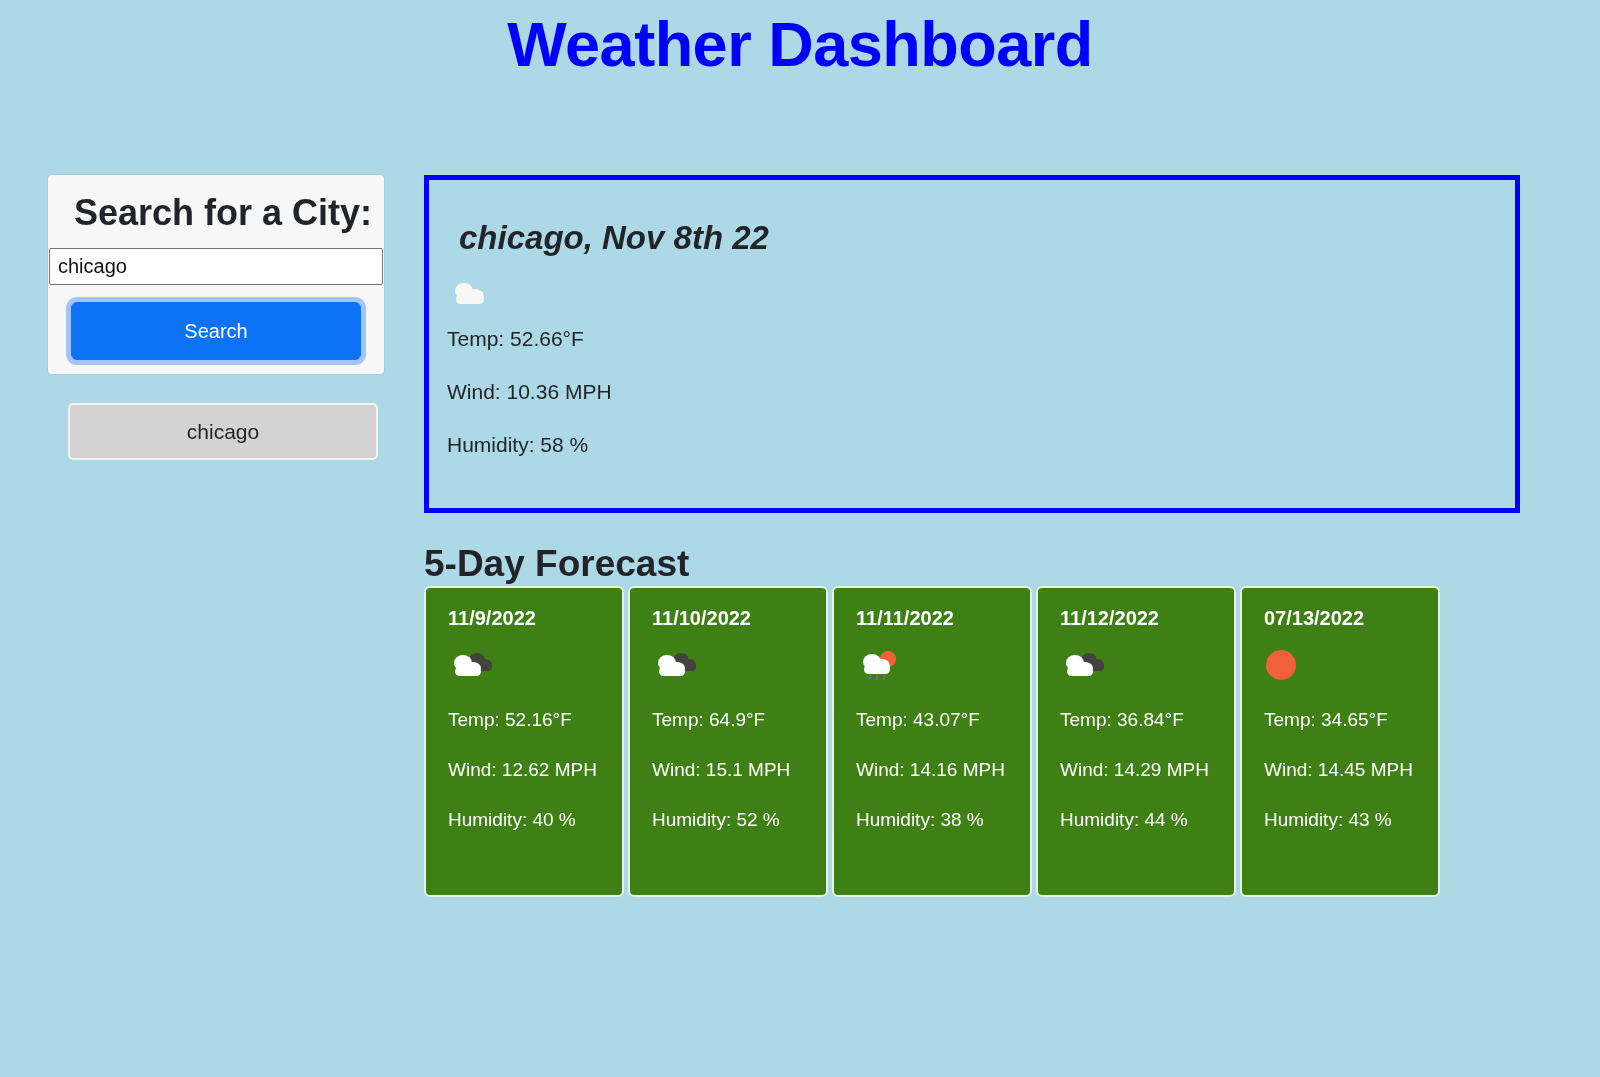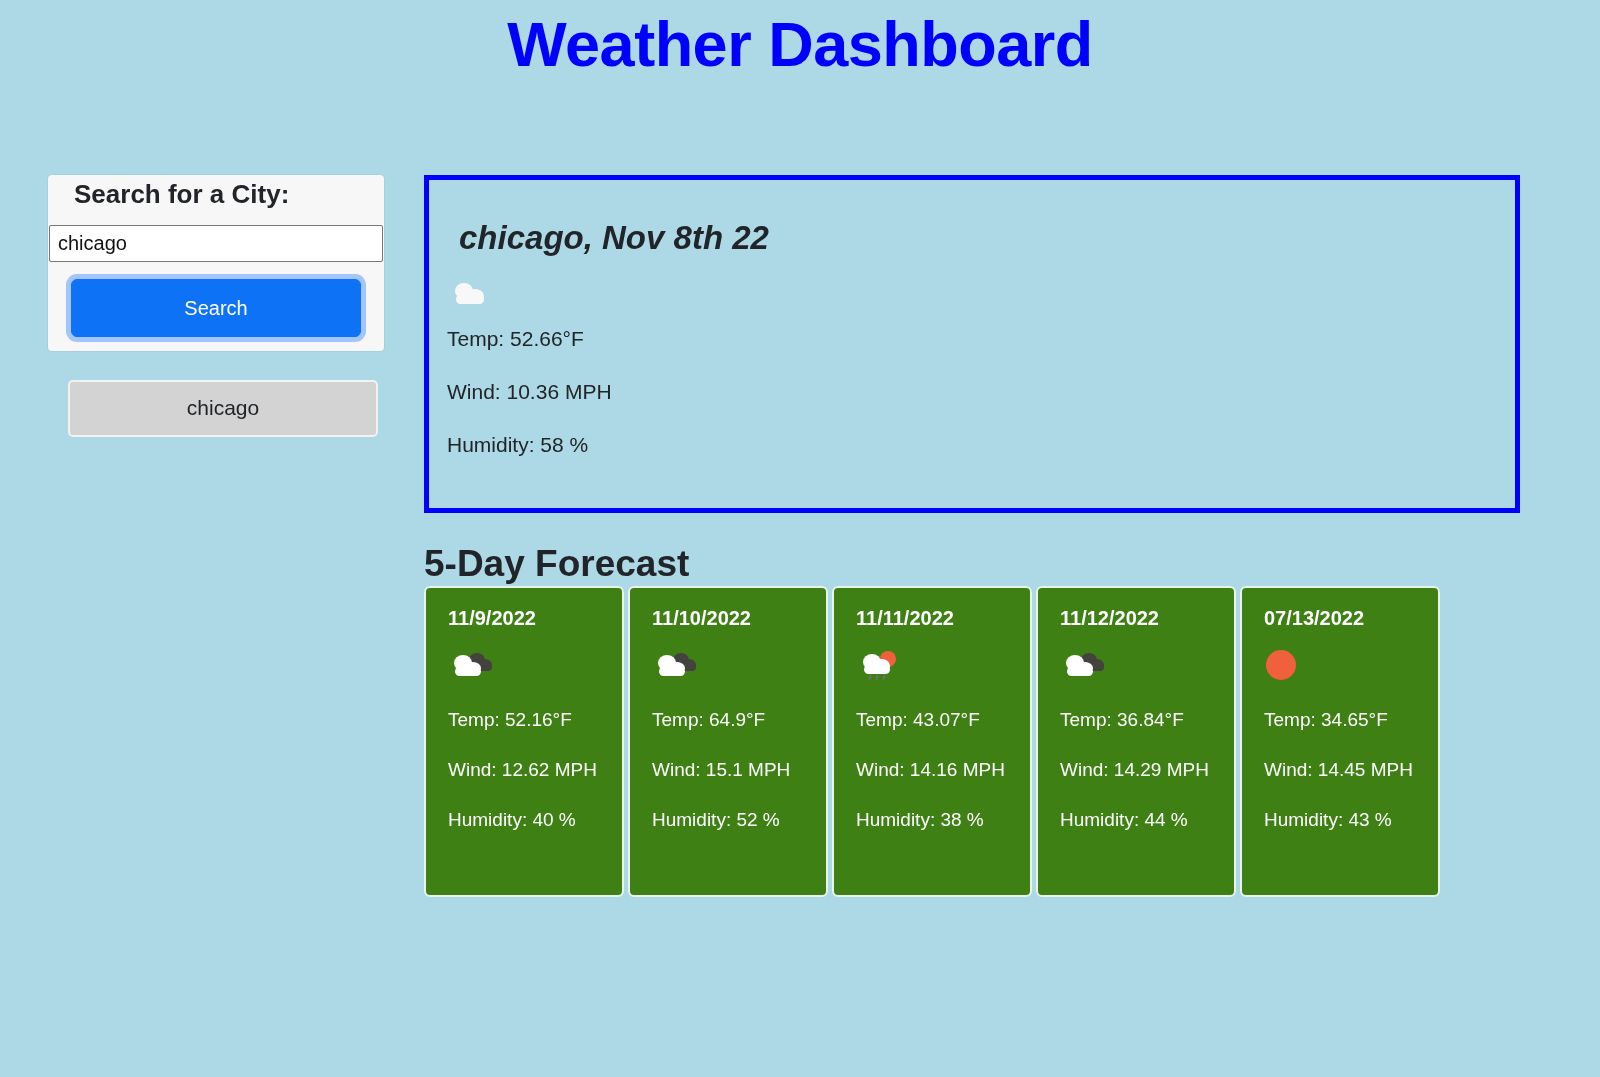--- a/index.html
+++ b/index.html
@@ -43,22 +43,22 @@
     width: 336px;
   }
   .search-panel {
     background: #f7f7f7;
     border-radius: 4px;
     padding: 0 0 14px 0;
     box-shadow: 0 0 0 1px rgba(0,0,0,0.04);
   }
   .search-heading {
     margin: 0;
-    padding: 5px 0 15px 26px;
-    font-size: 26px;
+    padding: 17px 0 15px 26px;
+    font-size: 36px;
     font-weight: bold;
     color: #212529;
     line-height: 1.15;
   }
   .search-input {
     display: block;
     box-sizing: border-box;
     width: 334px;
     margin: 0 auto;
     height: 37px;

